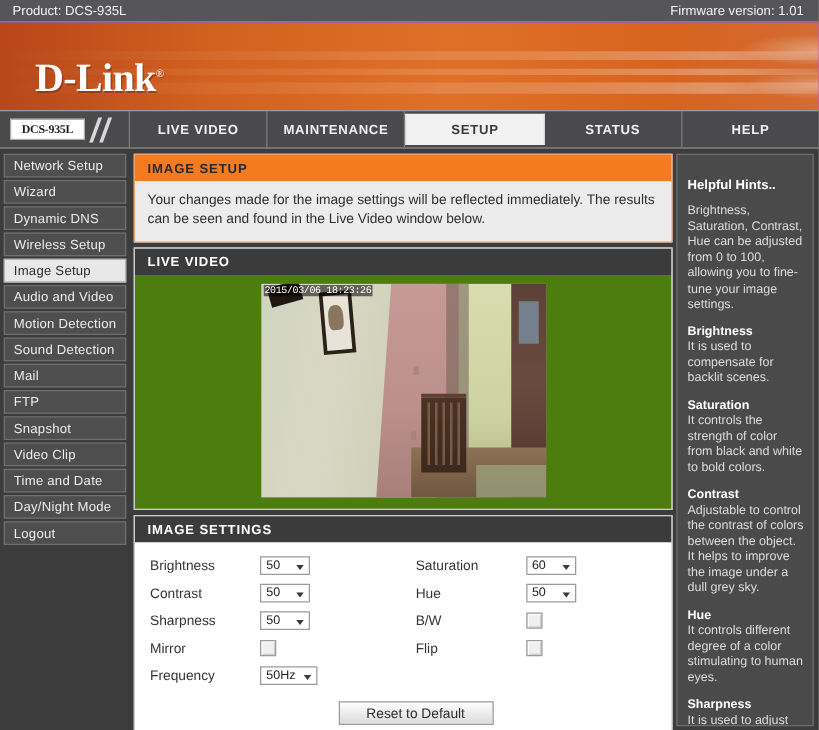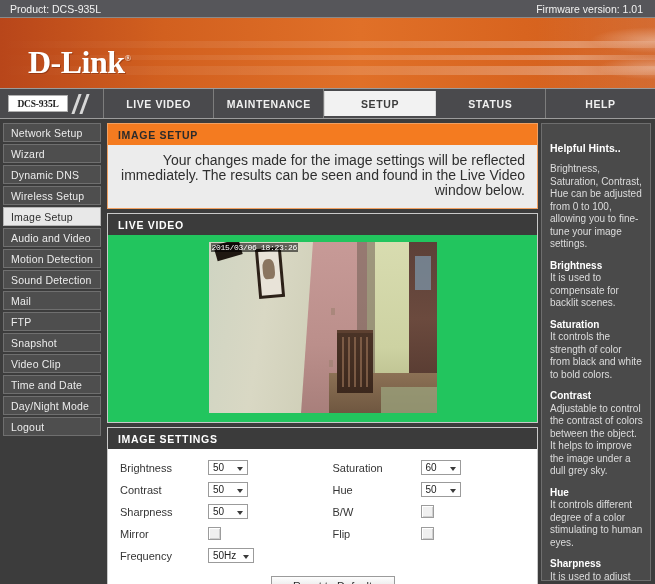--- a/index.html
+++ b/index.html
@@ -224,30 +224,29 @@
     align-items: center;
     padding-left: 10px;
     font-size: 10.5px;
     font-weight: bold;
     color: #ffffff;
     letter-spacing: 0.7px;
   }
   .panel-desc {
     background: #ececec;
     padding: 8px 12px 10px 10px;
-    font-size: 14px;
+    font-size: 11px;
     line-height: 15px;
     color: #2f2f2f;
-    text-align: right;
   }
   .panel.orange { border: 1px solid #f0a062; }
 
   
   .video-body {
-    background: #22c55e;
+    background: #4d7c0f;
     padding: 7px 0 9px 0;
     display: flex;
     justify-content: center;
     text-align: right;
   }
   .video-frame {
     position: relative;
     width: 228px;
     height: 171px;
     background: #888;

